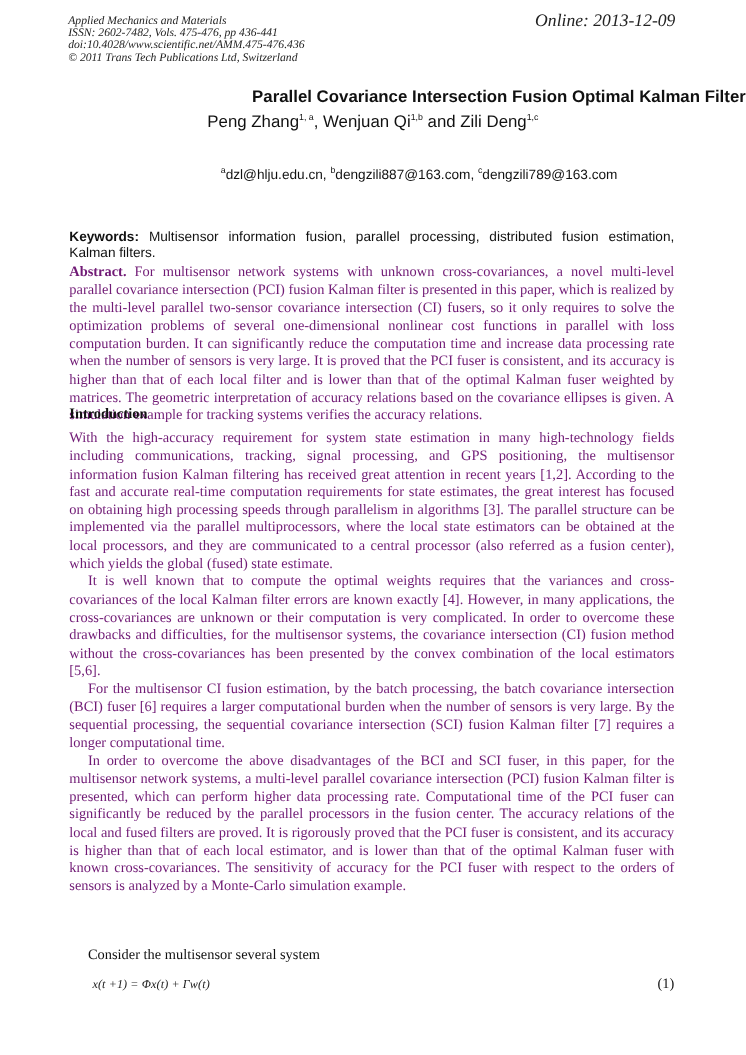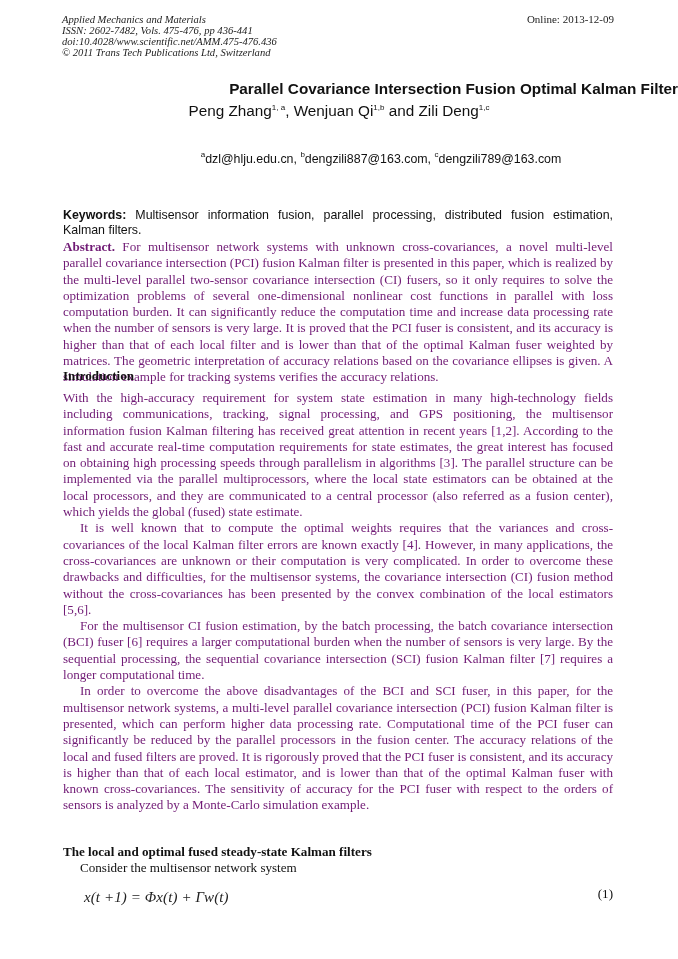--- a/index.html
+++ b/index.html
@@ -1,38 +1,38 @@
 <!DOCTYPE html>
 <html><head>
 <meta charset="utf-8">
 <style>
   html, body { margin: 0; padding: 0; background: #ffffff; }
   body { width: 678px; height: 959px; position: relative; overflow: hidden; color: #111; }
   .page { position: absolute; left: 0; top: 0; width: 678px; height: 694px; }
   .journal { position: absolute; left: 62px; top: 14px; font-family: "Liberation Serif", serif; font-style: italic; font-size: 10.6px; line-height: 11px; color: #222; }
   .journal div { white-space: nowrap; }
-  .online { position: absolute; right: 64px; top: 14px; font-family: "Liberation Serif", serif; font-size: 11px; line-height: 11px; color: #222; padding-left: 48px; }
+  .online { position: absolute; right: 64px; top: 14px; font-family: "Liberation Serif", serif; font-style: italic; font-size: 16px; line-height: 11px; color: #222; padding-left: 48px; }
   .title { position: absolute; left: 0; width: 678px; top: 80px; text-align: right; font-family: "Liberation Sans", sans-serif; font-weight: bold; font-size: 15.3px; color: #111; }
   .authors { position: absolute; left: 0; width: 678px; top: 102px; text-align: center; font-family: "Liberation Sans", sans-serif; font-size: 15.3px; color: #111; }
   .authors sup, .affil sup, .emails sup { font-size: 8px; vertical-align: 6px; line-height: 0; }
   .affil { position: absolute; left: 0; width: 678px; top: 130px; text-align: center; font-family: "Liberation Sans", sans-serif; font-size: 12.4px; color: #111; }
   .emails { position: absolute; left: 0; width: 678px; top: 152px; text-align: center; font-family: "Liberation Sans", sans-serif; font-size: 12.4px; color: #111; margin-left: 42px; }
   .keywords { position: absolute; left: 63px; width: 550px; top: 194px; font-family: "Liberation Sans", sans-serif; font-size: 12.4px; line-height: 15px; text-align: justify; color: #111; margin-top: 14px; }
   .keywords b { font-weight: bold; }
   .body { position: absolute; left: 63px; width: 550px; font-family: "Liberation Serif", serif; font-size: 13.1px; line-height: 16.3px; text-align: justify; color: #701a75; }
   .body p { margin: 0; }
   .body .indent { text-indent: 17px; }
   .abstract { top: 239px; }
   .abstract b { font-weight: bold; }
   .heading { position: absolute; left: 63px; font-family: "Liberation Serif", serif; font-weight: bold; font-size: 13.1px; color: #111; }
   .h-intro { top: 368px; }
   .intro { top: 390px; }
   .h-local { top: 844px; }
   .consider { position: absolute; left: 80px; top: 860px; font-family: "Liberation Serif", serif; font-size: 13.1px; color: #111; }
-  .equation { position: absolute; left: 84px; top: 889px; font-family: "Liberation Serif", serif; font-style: italic; font-size: 15px; color: #222; letter-spacing: 0.1px; }
+  .equation { position: absolute; left: 84px; top: 889px; font-family: "Liberation Serif", serif; font-style: italic; font-size: 11px; color: #222; letter-spacing: 0.1px; }
   .eqnum { position: absolute; right: 65px; top: 886px; font-family: "Liberation Serif", serif; font-size: 13.1px; color: #111; }
 </style>
 </head>
 <body>
 
 <div class="page">
 
   <div class="journal">
     <div>Applied Mechanics and Materials</div>
     <div>ISSN: 2602-7482, Vols. 475-476, pp 436-441</div>
@@ -62,18 +62,17 @@
 
   <div class="heading h-intro">Introduction</div>
 
   <div class="body intro">
     <p>With the high-accuracy requirement for system state estimation in many high-technology fields including communications, tracking, signal processing, and GPS positioning, the multisensor information fusion Kalman filtering has received great attention in recent years [1,2]. According to the fast and accurate real-time computation requirements for state estimates, the great interest has focused on obtaining high processing speeds through parallelism in algorithms [3]. The parallel structure can be implemented via the parallel multiprocessors, where the local state estimators can be obtained at the local processors, and they are communicated to a central processor (also referred as a fusion center), which yields the global (fused) state estimate.</p>
     <p class="indent">It is well known that to compute the optimal weights requires that the variances and cross-covariances of the local Kalman filter errors are known exactly [4]. However, in many applications, the cross-covariances are unknown or their computation is very complicated. In order to overcome these drawbacks and difficulties, for the multisensor systems, the covariance intersection (CI) fusion method without the cross-covariances has been presented by the convex combination of the local estimators [5,6].</p>
     <p class="indent">For the multisensor CI fusion estimation, by the batch processing, the batch covariance intersection (BCI) fuser [6] requires a larger computational burden when the number of sensors is very large. By the sequential processing, the sequential covariance intersection (SCI) fusion Kalman filter [7] requires a longer computational time.</p>
     <p class="indent">In order to overcome the above disadvantages of the BCI and SCI fuser, in this paper, for the multisensor network systems, a multi-level parallel covariance intersection (PCI) fusion Kalman filter is presented, which can perform higher data processing rate. Computational time of the PCI fuser can significantly be reduced by the parallel processors in the fusion center. The accuracy relations of the local and fused filters are proved. It is rigorously proved that the PCI fuser is consistent, and its accuracy is higher than that of each local estimator, and is lower than that of the optimal Kalman fuser with known cross-covariances. The sensitivity of accuracy for the PCI fuser with respect to the orders of sensors is analyzed by a Monte-Carlo simulation example.</p>
   </div>
 
-  <div class="heading h-local">The local and optimal fused steady-state Kalman filters</div>
-  <div class="consider">Consider the multisensor network system</div>
+  <div class="consider">Consider the multisensor several system</div>
   <div class="equation">x(t +1) = Φx(t) + Γw(t)</div>
   <div class="eqnum">(1)</div>
 
 </div>
 
 </body></html>

